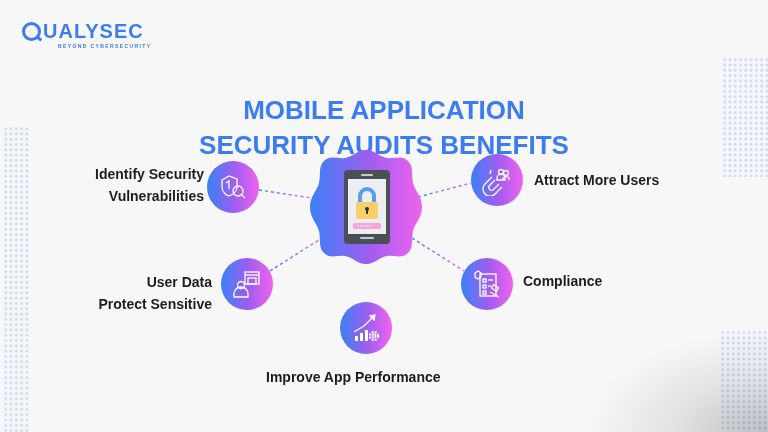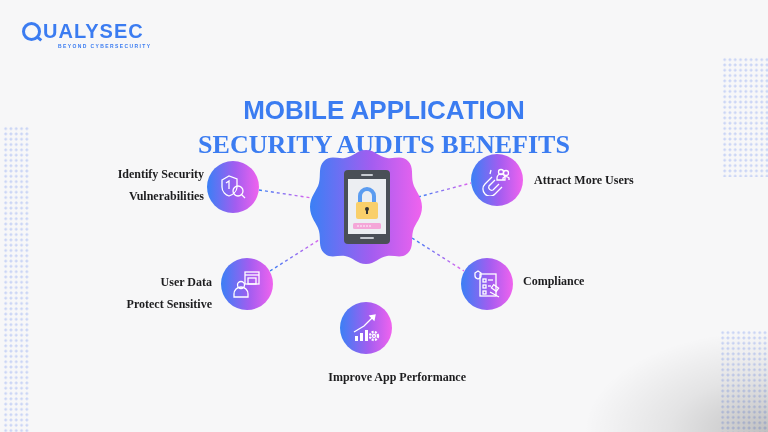--- a/index.html
+++ b/index.html
@@ -6,42 +6,42 @@
   body { width:768px; height:432px; overflow:hidden; background:#f7f7f8; position:relative; font-family:"DejaVu Sans", sans-serif; }
   .abs { position:absolute; }
   .dots { position:absolute; background-image: radial-gradient(circle, rgba(120,150,240,0.35) 1.2px, transparent 1.6px); background-size:5.3px 5.3px; }
   .shadow-corner { position:absolute; right:0; bottom:0; width:200px; height:110px; background: radial-gradient(ellipse at 100% 100%, rgba(0,0,0,0.22) 0%, rgba(0,0,0,0.08) 35%, rgba(0,0,0,0) 65%); }
   .logo { left:22px; top:20px; display:flex; flex-direction:column; align-items:flex-start; }
   .logo-word { font-family:"Liberation Sans", sans-serif; font-weight:bold; font-size:20px; letter-spacing:1px; color:#3b7cf1; line-height:22px; display:flex; align-items:center; }
   .logo-q { width:19px; height:19px; border:3px solid #3b7cf1; border-radius:50%; box-sizing:border-box; margin-right:2px; position:relative; }
   .logo-q::after { content:""; position:absolute; width:6px; height:3px; background:#3b7cf1; right:-4px; bottom:-2px; transform:rotate(40deg); }
   .logo-tag { font-family:"Liberation Sans", sans-serif; font-size:5px; font-weight:bold; letter-spacing:1.4px; color:#3b7cf1; margin-left:36px; margin-top:1px; }
   .title { left:0; width:768px; text-align:center; font-family:"Liberation Sans", sans-serif; font-weight:bold; color:#3b7cf1; font-size:26px; line-height:34px;margin-top:40px; }
-  .lbl { font-family:Liberation Serif, serif; font-weight:bold; font-size:12px; color:#1d1d1f; line-height:22px; }
+  .lbl { font-family:Liberation Sans, sans-serif; font-weight:bold; font-size:14px; color:#1d1d1f; line-height:22px; }
   .lbl.right { text-align:right; }
   .circle { position:absolute; border-radius:50%; background:linear-gradient(90deg, #3a80f5 0%, #a35df0 55%, #f063ee 100%); display:flex; align-items:center; justify-content:center; }
 </style>
 </head>
 <body>
 
 <div class="dots" style="left:3px; top:126px; width:26px; height:306px;"></div>
 <div class="dots" style="left:722px; top:57px; width:46px; height:120px;"></div>
 <div class="dots" style="left:720px; top:330px; width:48px; height:102px;"></div>
 <div class="shadow-corner"></div>
 
 <div class="abs logo">
   <div class="logo-word">
     <span class="logo-q"></span>
     <span>UALYSEC</span>
   </div>
   <div class="logo-tag">BEYOND CYBERSECURITY</div>
 </div>
 
 <div class="abs title" style="top:53px;">MOBILE APPLICATION</div>
-<div class="abs title" style="top:88px;font-family:Liberation Serif, serif;">SECURITY AUDITS BENEFITS</div>
+<div class="abs title" style="top:88px;">SECURITY AUDITS BENEFITS</div>
 
 <svg class="abs" style="left:0; top:0;" width="768" height="432">
   <defs>
     <linearGradient id="lg" x1="0" x2="1" y1="0" y2="0">
       <stop offset="0" stop-color="#3a80f5"></stop>
         <stop offset="1" stop-color="#e463ee"></stop>
     </linearGradient>
   </defs>
   <g stroke="url(#lg)" stroke-width="1.4" stroke-dasharray="3,3" fill="none">
     <line x1="259" y1="190" x2="312" y2="198"></line>
@@ -142,13 +142,13 @@
   <svg width="32" height="32" viewBox="0 0 32 32" fill="#fff" stroke="#fff" stroke-width="1.3">
     <path d="M4 20 L14 14 L18 10 L24 4" fill="none"></path>
     <path d="M20 4 L25 3 L24 8 Z"></path>
     <rect x="5" y="24" width="3" height="5" stroke="none"></rect>
     <rect x="10" y="21" width="3" height="8" stroke="none"></rect>
     <rect x="15" y="18" width="3" height="11" stroke="none"></rect>
     <circle cx="24" cy="24" r="4" fill="none" stroke-width="2.4" stroke-dasharray="2,1.2"></circle>
     <circle cx="24" cy="24" r="1.5" fill="none"></circle>
   </svg>
 </div>
-<div class="abs lbl" style="left:266px; top:366px; width:200px; text-align:right;">Improve App Performance</div>
+<div class="abs lbl" style="left:266px; top:366px; width:200px; text-align:left;">Improve App Performance</div>
 
 </body></html>

